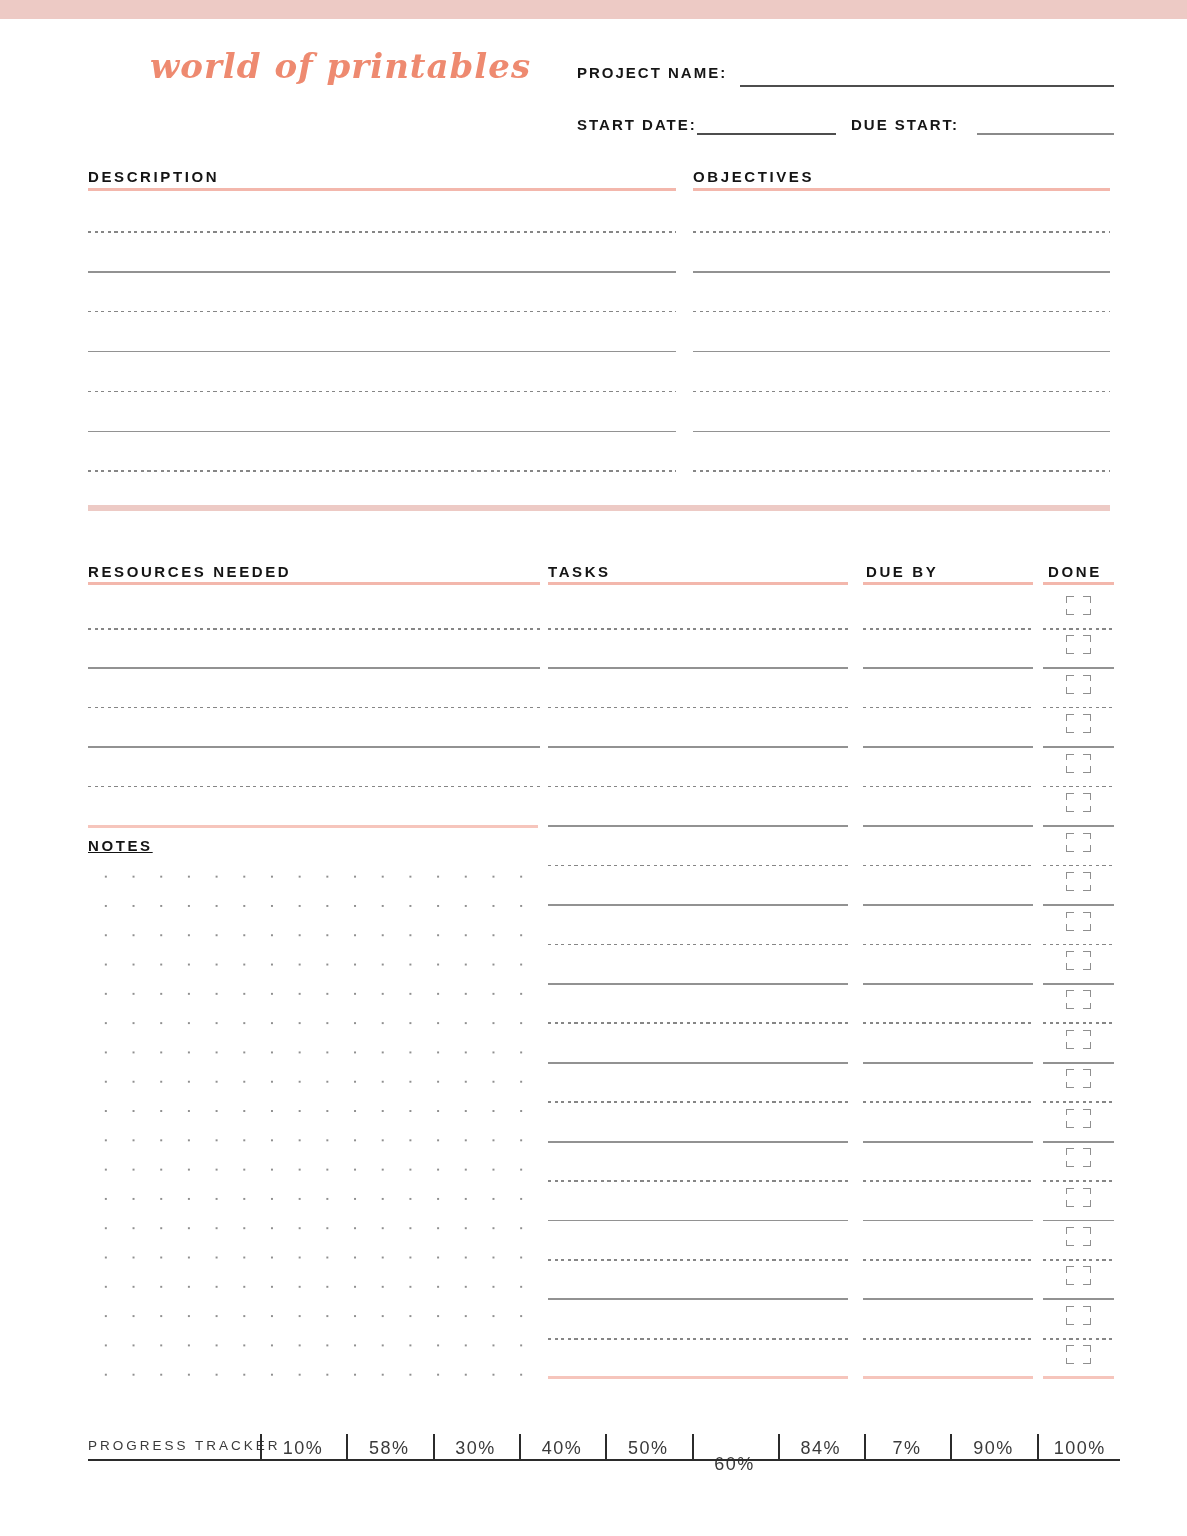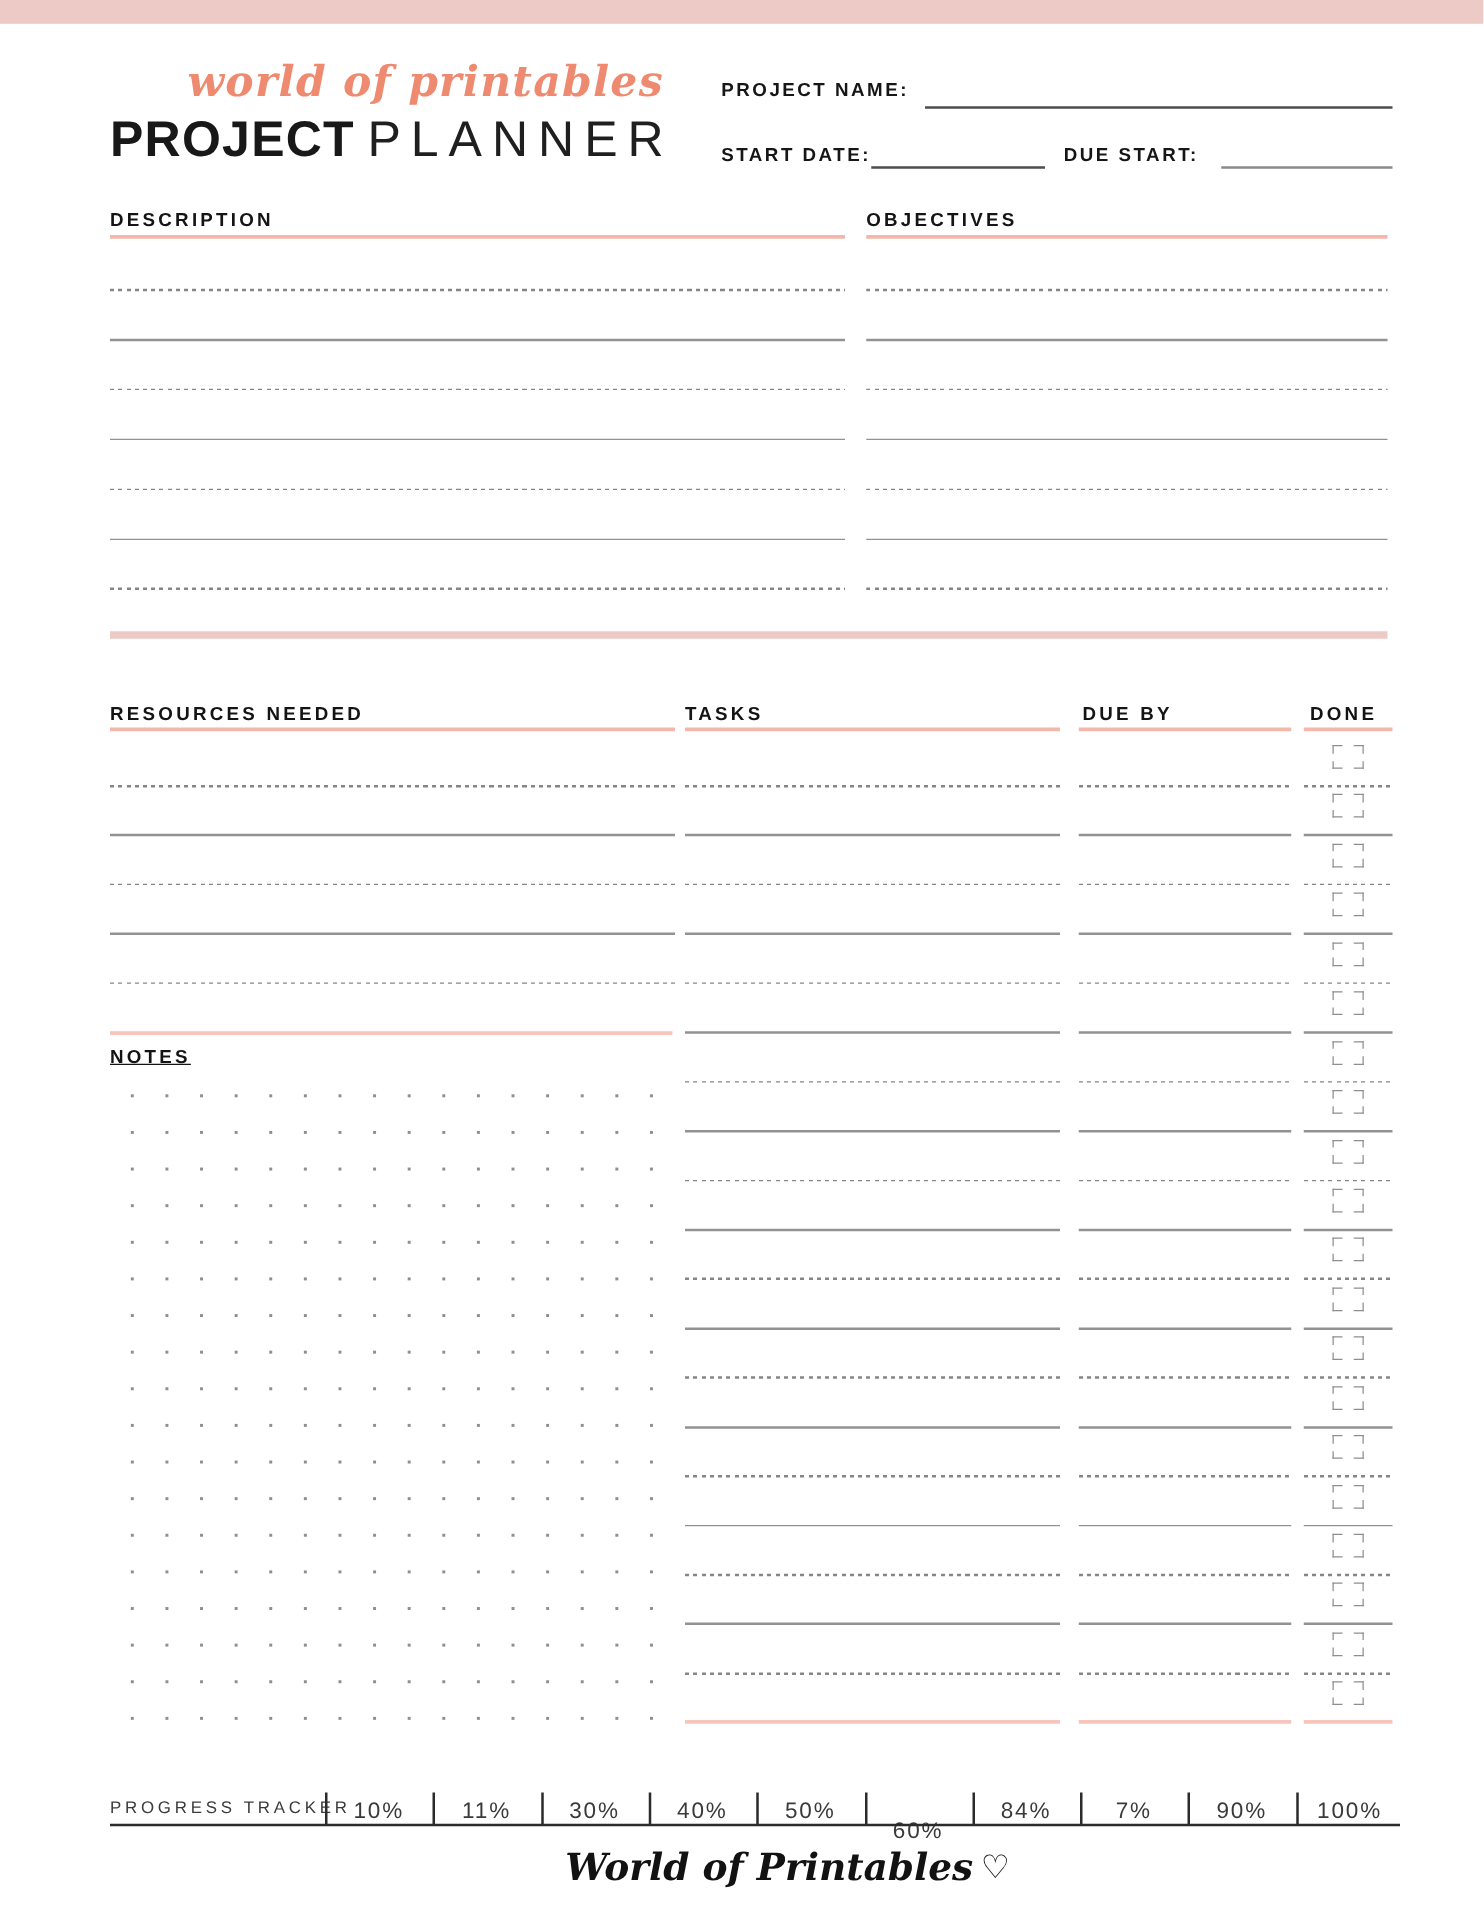--- a/index.html
+++ b/index.html
@@ -67,23 +67,20 @@
   .footer .heart{font-style:normal;font-size:26px;vertical-align:2px;margin-left:6px;}
 </style>
 </head>
 <body>
 
 <div class="page">
 
   <div class="abs topbar"></div>
 
   <div class="abs brand-script">world of printables</div>
-  <div class="abs title">
-    <span class="bold">PROJECT</span><span class="light">PLANNER</span>
-  </div>
 
   <div class="abs meta-label" style="left:577px;top:64px;">PROJECT NAME:</div>
   <div class="abs meta-line" style="left:740px;top:85px;width:374px;"></div>
   <div class="abs meta-label" style="left:577px;top:116px;">START DATE:</div>
   <div class="abs meta-line" style="left:697px;top:133px;width:139px;"></div>
   <div class="abs meta-label" style="left:851px;top:116px;">DUE START:</div>
   <div class="abs meta-line" style="left:977px;top:133px;width:137px;background:#8a8a8a;"></div>
 
   <div class="abs sec-label" style="left:88px;top:168px;">DESCRIPTION</div>
   <div class="abs underline" style="left:88px;top:188px;width:588px;"></div>
@@ -305,37 +302,34 @@
         <i class="bl"></i>
         <i class="br"></i>
       </div>
     </div>
 
   <div class="abs tracker-label">PROGRESS TRACKER</div>
   <div id="tracker">
       <div class="abs tick" style="left: 260px;"></div>
       <span class="abs pct" style="left: 303px;">10%</span>
       <div class="abs tick" style="left: 346.3px;"></div>
-      <span class="abs pct" style="left: 389.3px;">11%</span>
+      <span class="abs pct" style="left: 389.3px;">58%</span>
       <div class="abs tick" style="left: 432.6px;"></div>
       <span class="abs pct" style="left: 475.6px; text-align: center;">30%</span>
       <div class="abs tick" style="left: 518.9px;"></div>
       <span class="abs pct" style="left: 561.9px;">40%</span>
       <div class="abs tick" style="left: 605.2px;"></div>
       <span class="abs pct" style="left: 648.2px;">50%</span>
       <div class="abs tick" style="left: 691.5px;"></div>
       <span class="abs pct" style="left: 734.5px; margin-top: 16px;">60%</span>
       <div class="abs tick" style="left: 777.8px;"></div>
       <span class="abs pct" style="left: 820.8px;">84%</span>
       <div class="abs tick" style="left: 864.1px;"></div>
       <span class="abs pct" style="left: 907.1px;">7%</span>
       <div class="abs tick" style="left: 950.4px;"></div>
       <span class="abs pct" style="left: 993.4px;">90%</span>
       <div class="abs tick" style="left: 1036.7px;"></div>
       <span class="abs pct" style="left: 1079.7px;">100%</span>
     </div>
   <div class="abs baseline"></div>
 
-  <div class="abs footer">
-    <span>World of Printables</span><span class="heart">♡</span>
-  </div>
 
 </div>
 
 </body></html>

